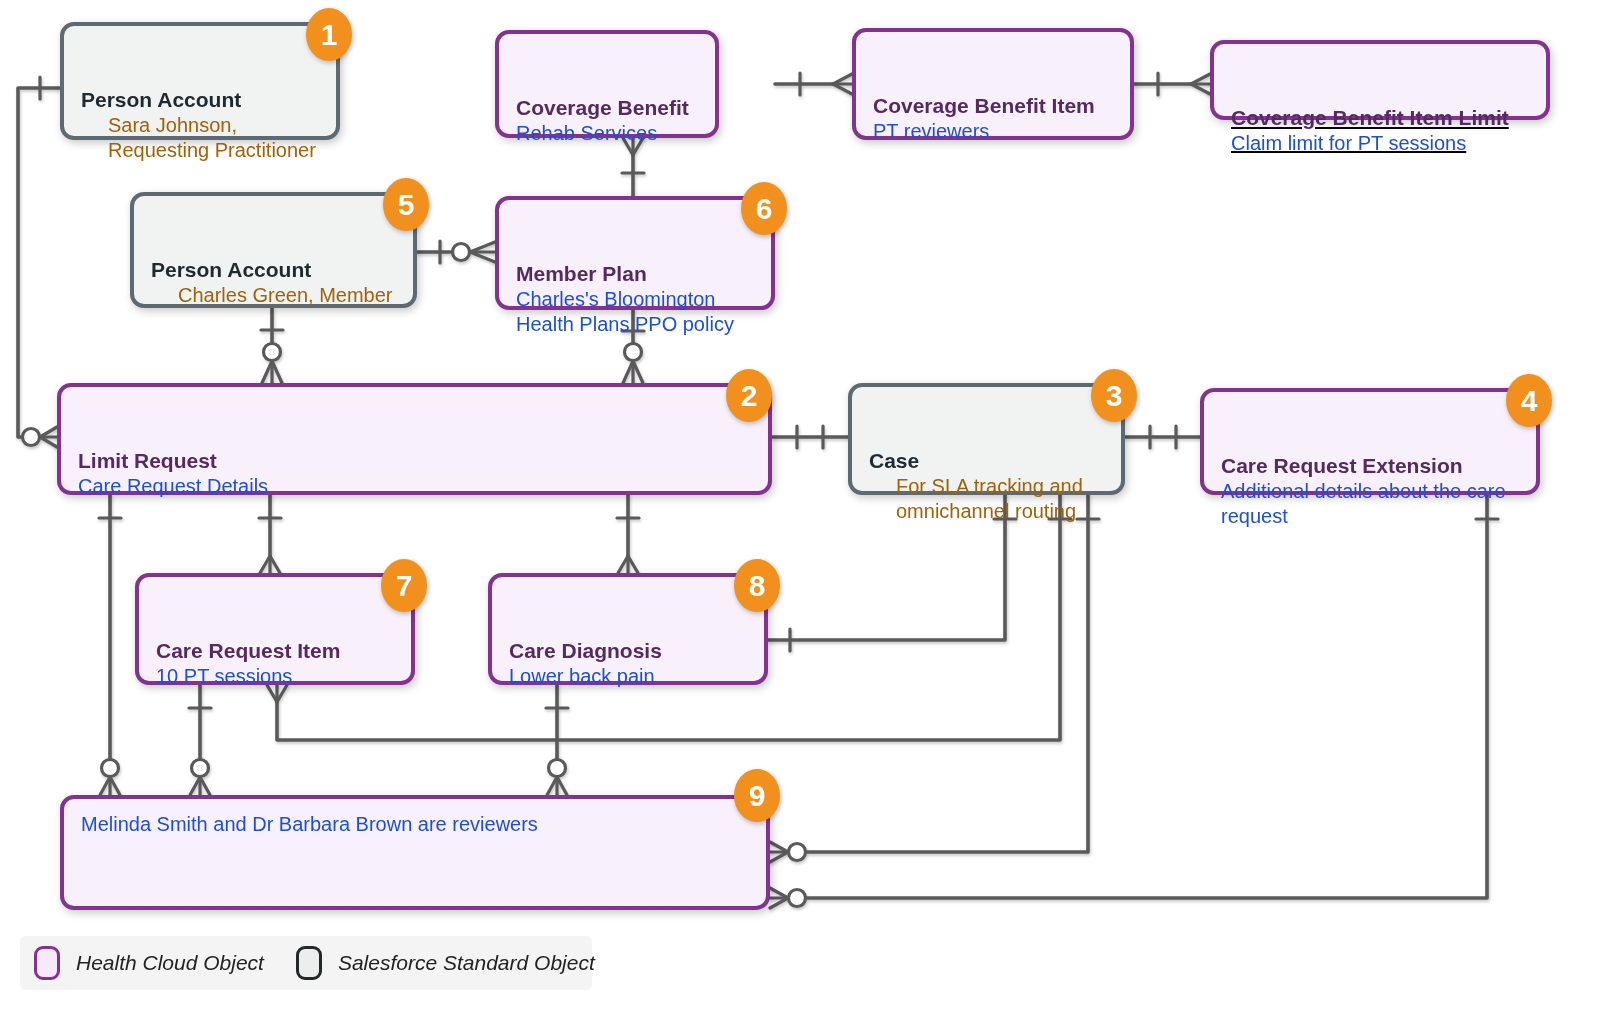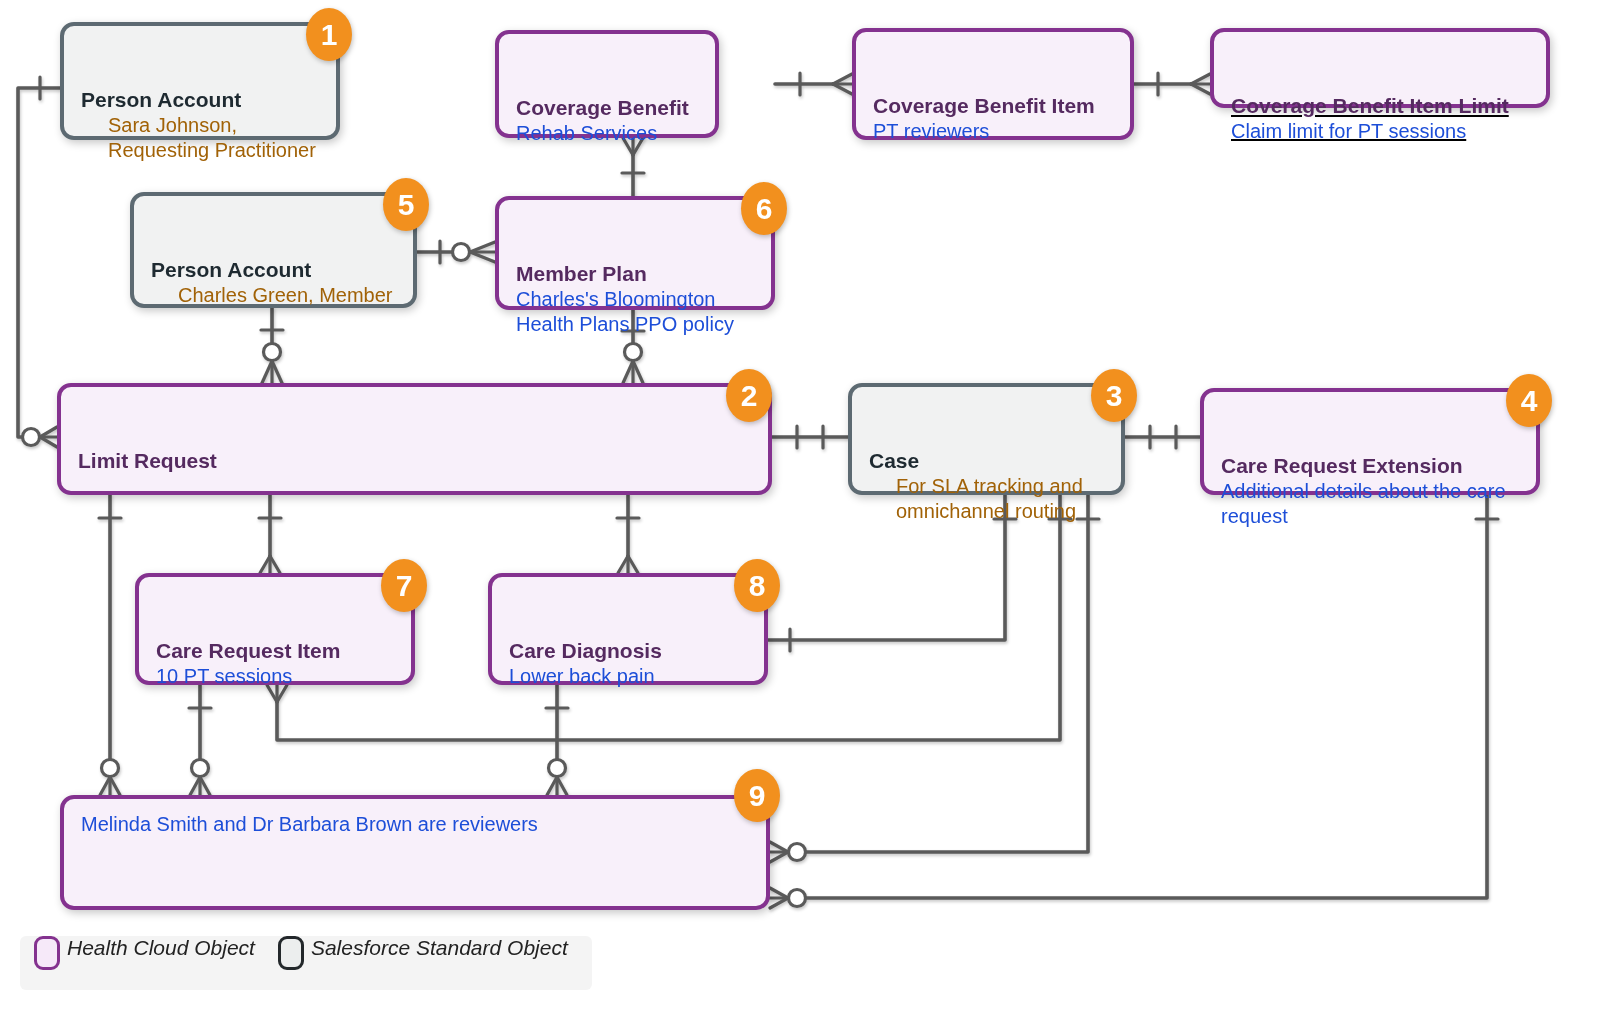--- a/index.html
+++ b/index.html
@@ -22,35 +22,35 @@
   .badge{
     position:absolute;top:-18px;right:-16px;width:46px;height:53px;border-radius:50%;
     background:#F2901E;color:#ffffff;font-size:30px;font-weight:700;
     display:flex;align-items:center;justify-content:center;
     box-shadow:1px 2px 5px rgba(0,0,0,0.25);
   }
   
   .n0{left:60px;top:22px;width:280px;height:118px;}
   .n1{left:495px;top:30px;width:224px;height:108px;}
   .n2{left:852px;top:28px;width:282px;height:112px;}
-  .n3{left:1210px;top:28px;width:340px;height:80px;text-decoration:underline;}
+  .n3{left:1210px;top:40px;width:340px;height:80px;text-decoration:underline;}
   .n4{left:130px;top:192px;width:287px;height:116px;}
   .n5{left:495px;top:196px;width:280px;height:114px;}
   .n6{left:57px;top:383px;width:715px;height:112px;}
   .n6 .badge{right:-4px;}
   .n7{left:848px;top:383px;width:277px;height:112px;}
   .n8{left:1200px;top:388px;width:340px;height:107px;}
   .n9{left:135px;top:573px;width:280px;height:112px;}
   .n10{left:488px;top:573px;width:280px;height:112px;}
   .n11{left:60px;top:795px;width:710px;height:115px;}
   .n11 .badge{top:-30px;right:-14px;}
   
   .legend{
     position:absolute;left:20px;top:936px;width:572px;height:54px;background:#F4F4F4;
-    border-radius:6px;display:flex;gap:7px;padding:0 14px;box-sizing:border-box;
+    border-radius:6px;display:flex;align-items:center;gap:16px;padding:0 14px;box-sizing:border-box;
   }
   .swatch{width:26px;height:34px;border-radius:9px;box-sizing:border-box;flex:0 0 auto;}
   .swatch.hc{border:3px solid #84328F;background:#F6E9F9;}
   .swatch.std{border:3px solid #23282B;background:#ECEEEE;margin-left:16px;}
   .legend-label{font-size:21px;font-style:italic;color:#222222;white-space:nowrap;}
 </style>
 </head>
 <body>
 
 <div id="canvas">
@@ -217,20 +217,21 @@
 
   <div class="node n5">
     <span class="badge">6</span>
     <div class="title">Member Plan</div>
     <div class="subtitle">Charles's Bloomington Health Plans PPO policy</div>
   </div>
 
   <div class="node n6">
     <span class="badge">2</span>
     <div class="title">Limit Request</div>
+    <div class="subtitle">Care Request Details</div>
   </div>
 
   <div class="node std n7">
     <span class="badge">3</span>
     <div class="title">Case</div>
     <div class="subtitle">For SLA tracking and omnichannel routing</div>
   </div>
 
   <div class="node n8">
     <span class="badge">4</span>

